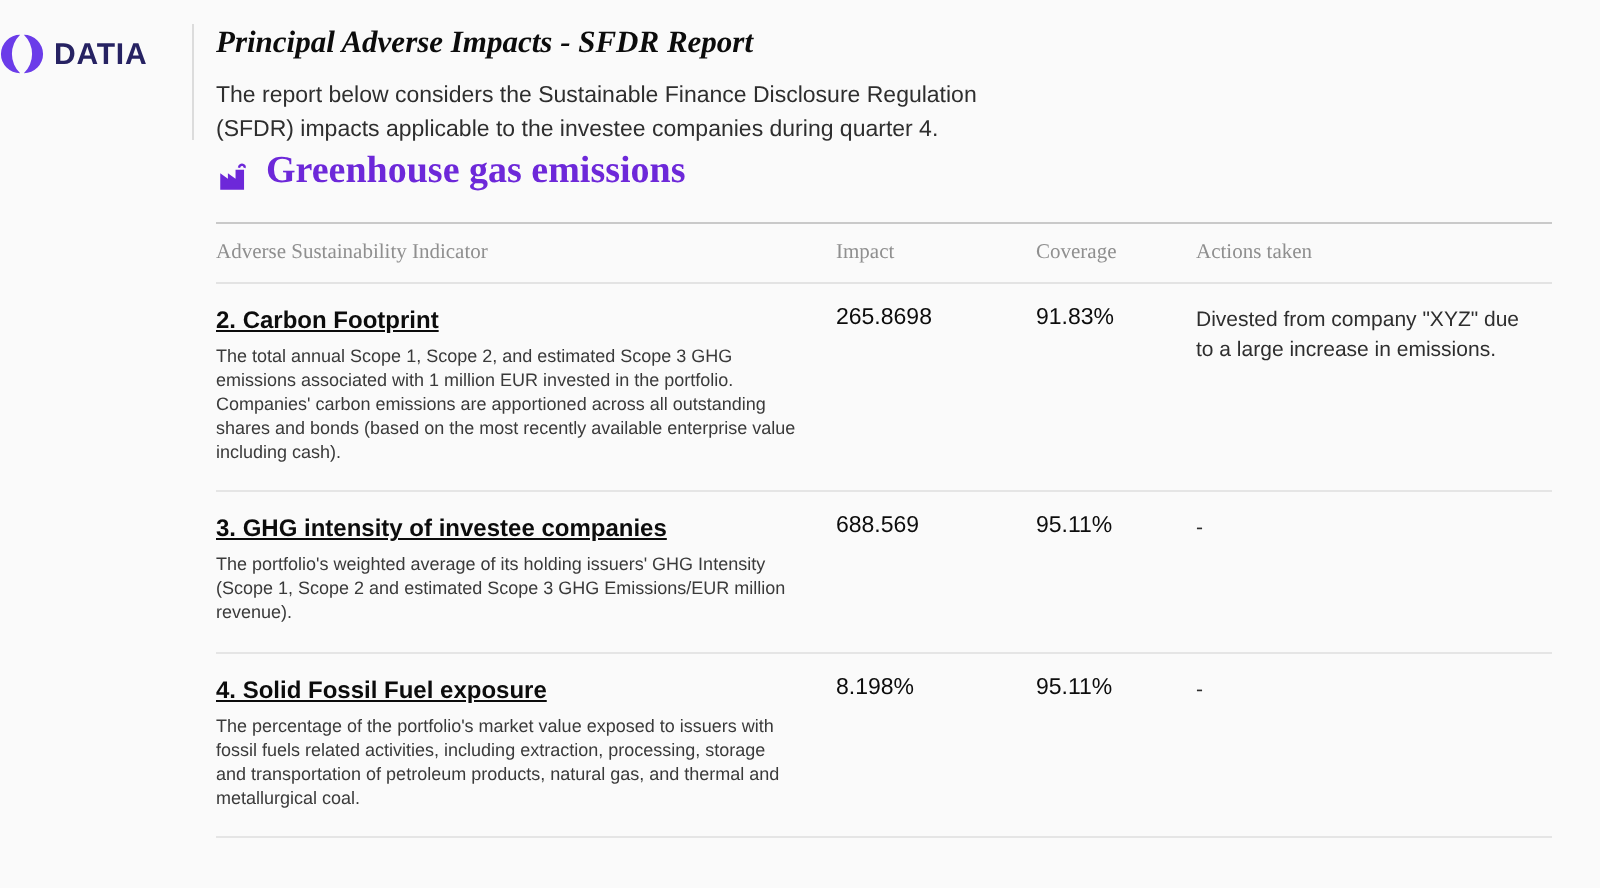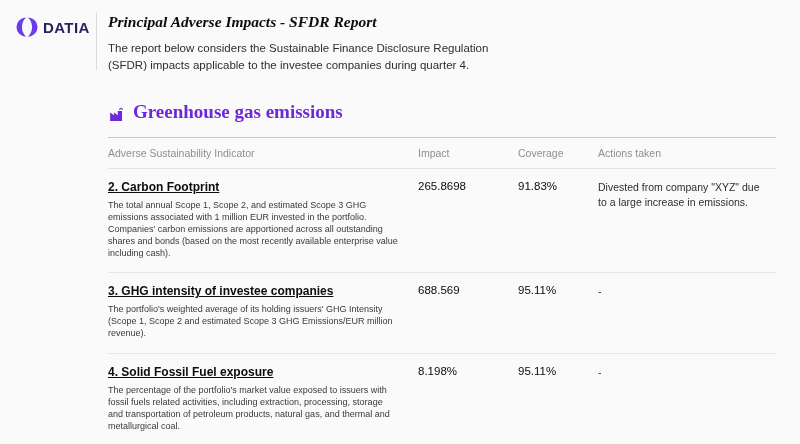--- a/index.html
+++ b/index.html
@@ -2,40 +2,40 @@
 <html><head>
 <meta charset="utf-8">
 <style>
   * { margin:0; padding:0; box-sizing:border-box; }
   html,body { background:#fafafa; }
   .page {
     position:relative; width:800px; height:444px; overflow:hidden;
     background:#fafafa; font-family:"Liberation Sans", sans-serif; color:#111;
   }
   
-  .logo { position:absolute; top:16px; left:16px; display:flex; align-items:center; gap:5px; }
+  .logo { position:absolute; top:16px; left:0; display:flex; align-items:center; gap:5px; }
   .logo-mark { width:22px; height:22px; display:block; }
   .logo-text { font-size:15px; font-weight:700; color:#262262; letter-spacing:.4px; }
   .v-divider { position:absolute; left:96px; top:12px; width:1px; height:58px; background:#dcdcdc; }
 
   
   .main { position:absolute; left:108px; top:13px; width:668px; }
   .page-title { font-family:"Liberation Serif", serif; font-size:15.5px; font-weight:700; color:#0c0c0c;font-style:italic; }
   .page-subtitle { margin-top:9px; font-size:11.5px; line-height:1.5; color:#2e2e2e; max-width:390px; }
 
-  .section-head { margin-top:26px; display:flex; align-items:flex-end; gap:8px; }
+  .section-head { display:flex; align-items:flex-end; gap:8px; }
   .section-icon { width:17px; height:17px; display:block; }
   .section-title { font-family:"Liberation Serif", serif; font-size:19px; font-weight:700; color:#6D28D9; }
 
   
   .table { margin-top:14px; }
   .grid-cols { display:grid; grid-template-columns:310px 100px 80px 1fr; }
   .thead {
     border-top:1px solid #c9c9c9; border-bottom:1px solid #e3e3e3;
-    padding:9px 0; color:#8f8f8f; font-size:10.5px;
+    padding:9px 0; color:#8f8f8f; font-size:10.5px;font-family:Liberation Serif, serif;
   }
   .trow { padding:11px 0 13px; border-bottom:1px solid #e5e5e5; }
   .row-title { font-size:12px; font-weight:700; color:#0c0c0c;text-decoration:underline; }
   .row-desc { margin-top:5px; font-size:9px; line-height:1.35; color:#3a3a3a; padding-right:20px; }
   .cell-strong { font-size:11.5px; font-weight:400; color:#0c0c0c; }
   .cell-actions { font-size:10.5px; line-height:1.45; color:#2e2e2e; padding-right:8px; }
 </style>
 </head>
 <body>
 

